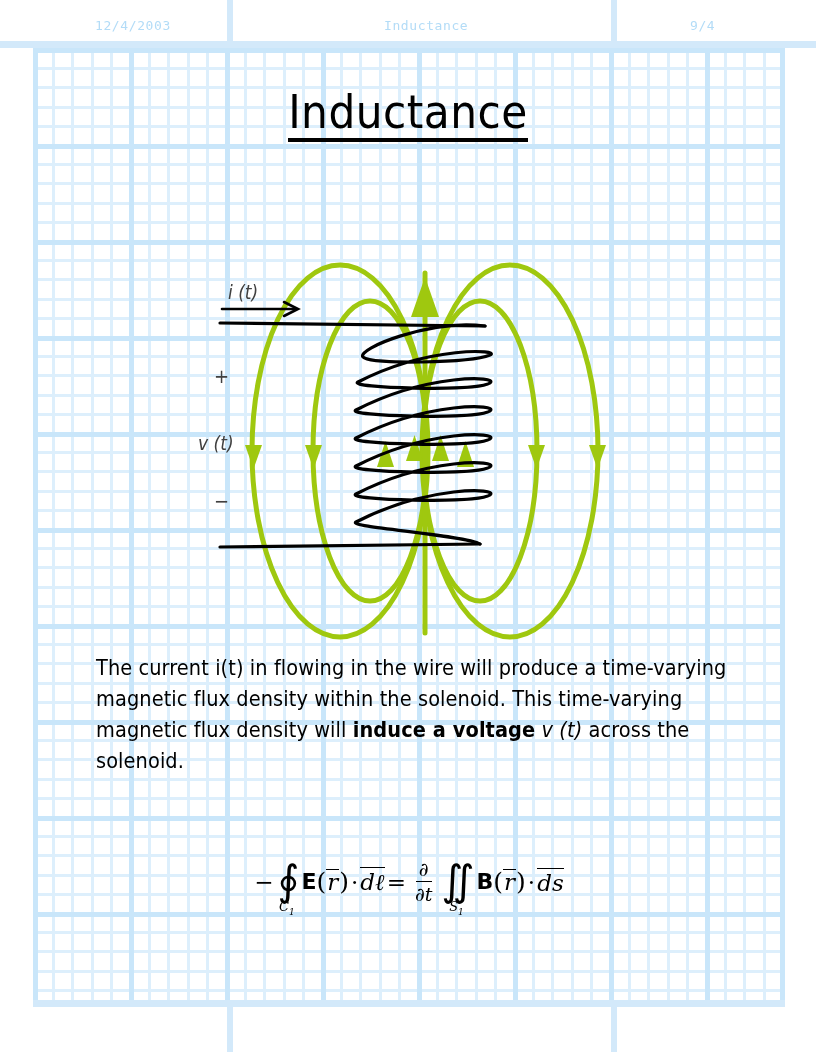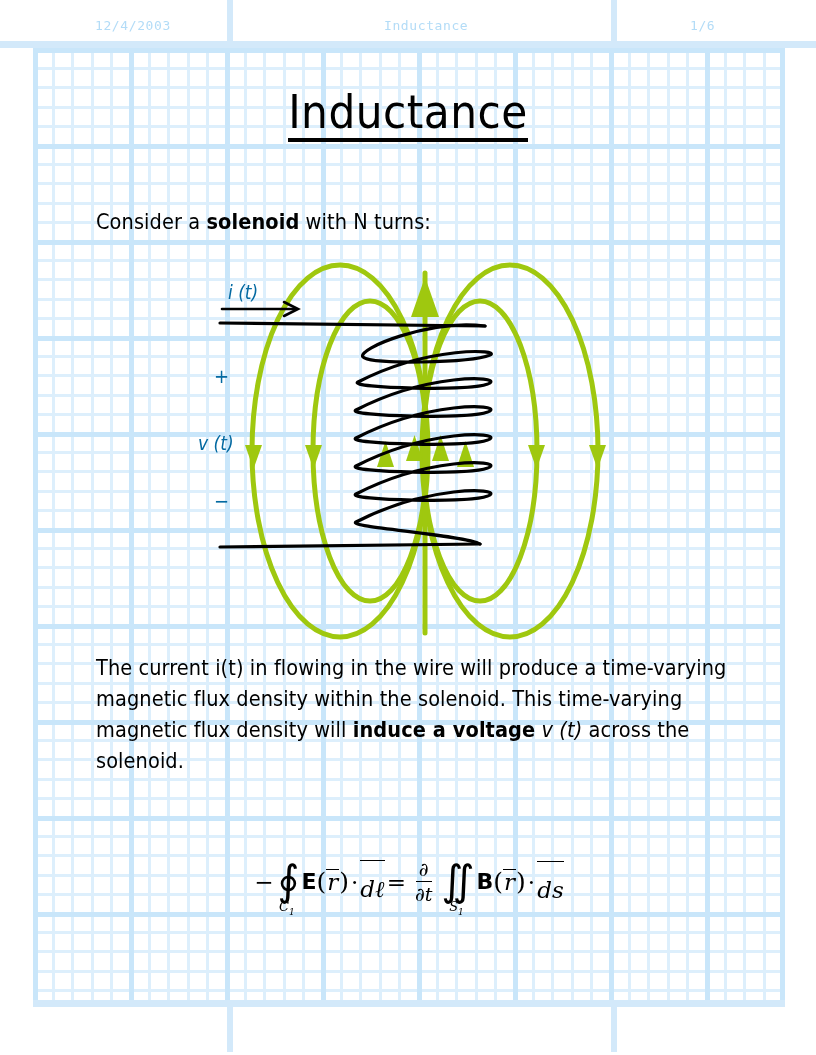--- a/index.html
+++ b/index.html
@@ -145,21 +145,21 @@
 
   
   #diagram {
     position: absolute;
     left: 180px; top: 255px;
     width: 460px; height: 400px;
   }
 
   .dlabel {
     position: absolute;
-    color: #0369a1;
+    color: #404040;
     font-size: 19px;
     font-style: italic;
     white-space: nowrap;
   }
   .lbl-i    { left: 228px; top: 281px; }
   .lbl-v    { left: 198px; top: 432px; }
   .lbl-plus { left: 214px; top: 364px; font-style: normal; font-size: 20px; }
   .lbl-minus{ left: 214px; top: 489px; font-style: normal; font-size: 20px; }
 
   
@@ -189,21 +189,21 @@
     text-align: center;
   }
   .eq .sub sub { font-size: 9px; }
   .eq .vec {
     font-weight: 700;
     font-family: "DejaVu Sans", sans-serif;
     font-size: 22px;
   }
   .eq .ovl {
     border-top: 1.6px solid #000;
-    padding-top: 15px;
+    padding-top: 1px;
     display: inline-block;
     font-style: italic;
   }
   .eq .rbar {
     border-top: 1.6px solid #000;
     display: inline-block;
     padding: 0 1px;
     font-style: italic;
     line-height: 1.05;
   }
@@ -223,34 +223,31 @@
 <body>
 
 <div id="page">
 
   <div class="header-band">
     <div class="header-rule"></div>
     <div class="header-div left"></div>
     <div class="header-div right"></div>
     <div class="header-text header-date">12/4/2003</div>
     <div class="header-text header-title">Inductance</div>
-    <div class="header-text header-page">1/6</div>
+    <div class="header-text header-page">9/4</div>
   </div>
 
   <div id="grid"></div>
 
   <div id="content">
 
     <div class="hand doc-title">
       <span>Inductance</span>
     </div>
 
-    <div class="hand para p-intro">
-      <span>Consider a </span><b>solenoid</b><span> with N turns:</span>
-    </div>
 
     <div id="diagram">
       <svg width="460" height="400" viewBox="0 0 460 400">
         <defs>
           <marker id="gArrowD" viewBox="0 0 12 12" refX="6" refY="10" markerWidth="7" markerHeight="7" orient="auto-start-reverse">
             <path d="M1,1 L6,11 L11,1 Z" fill="#9fc80f"></path>
           </marker>
         </defs>
 
         <g fill="none" stroke="#9fc80f" stroke-width="5" stroke-linecap="round">

